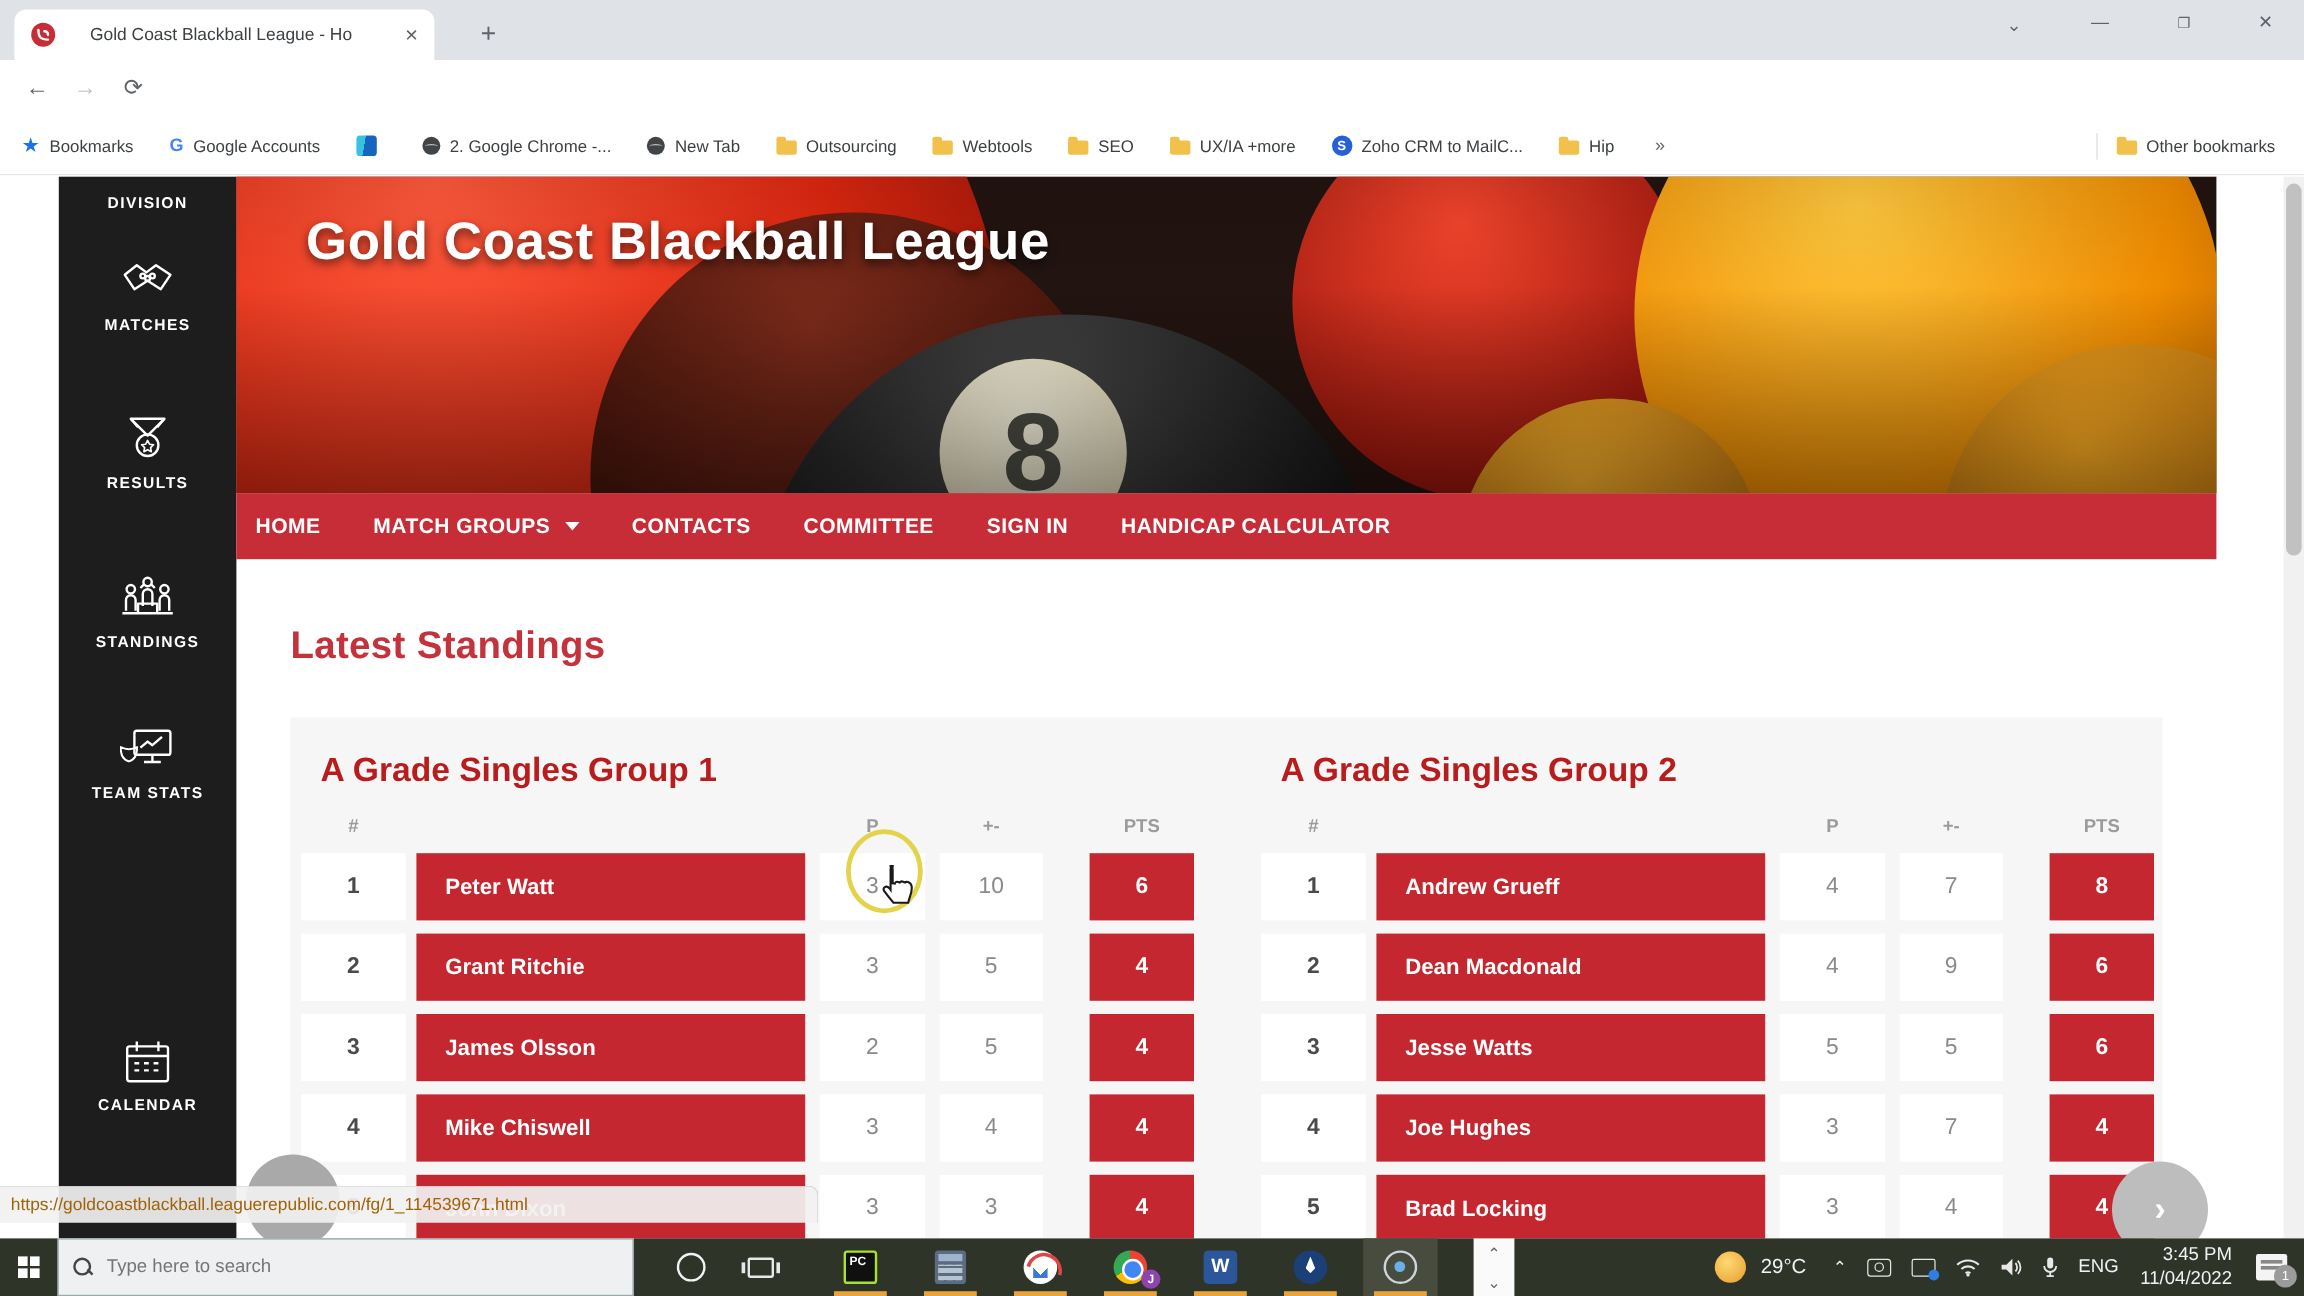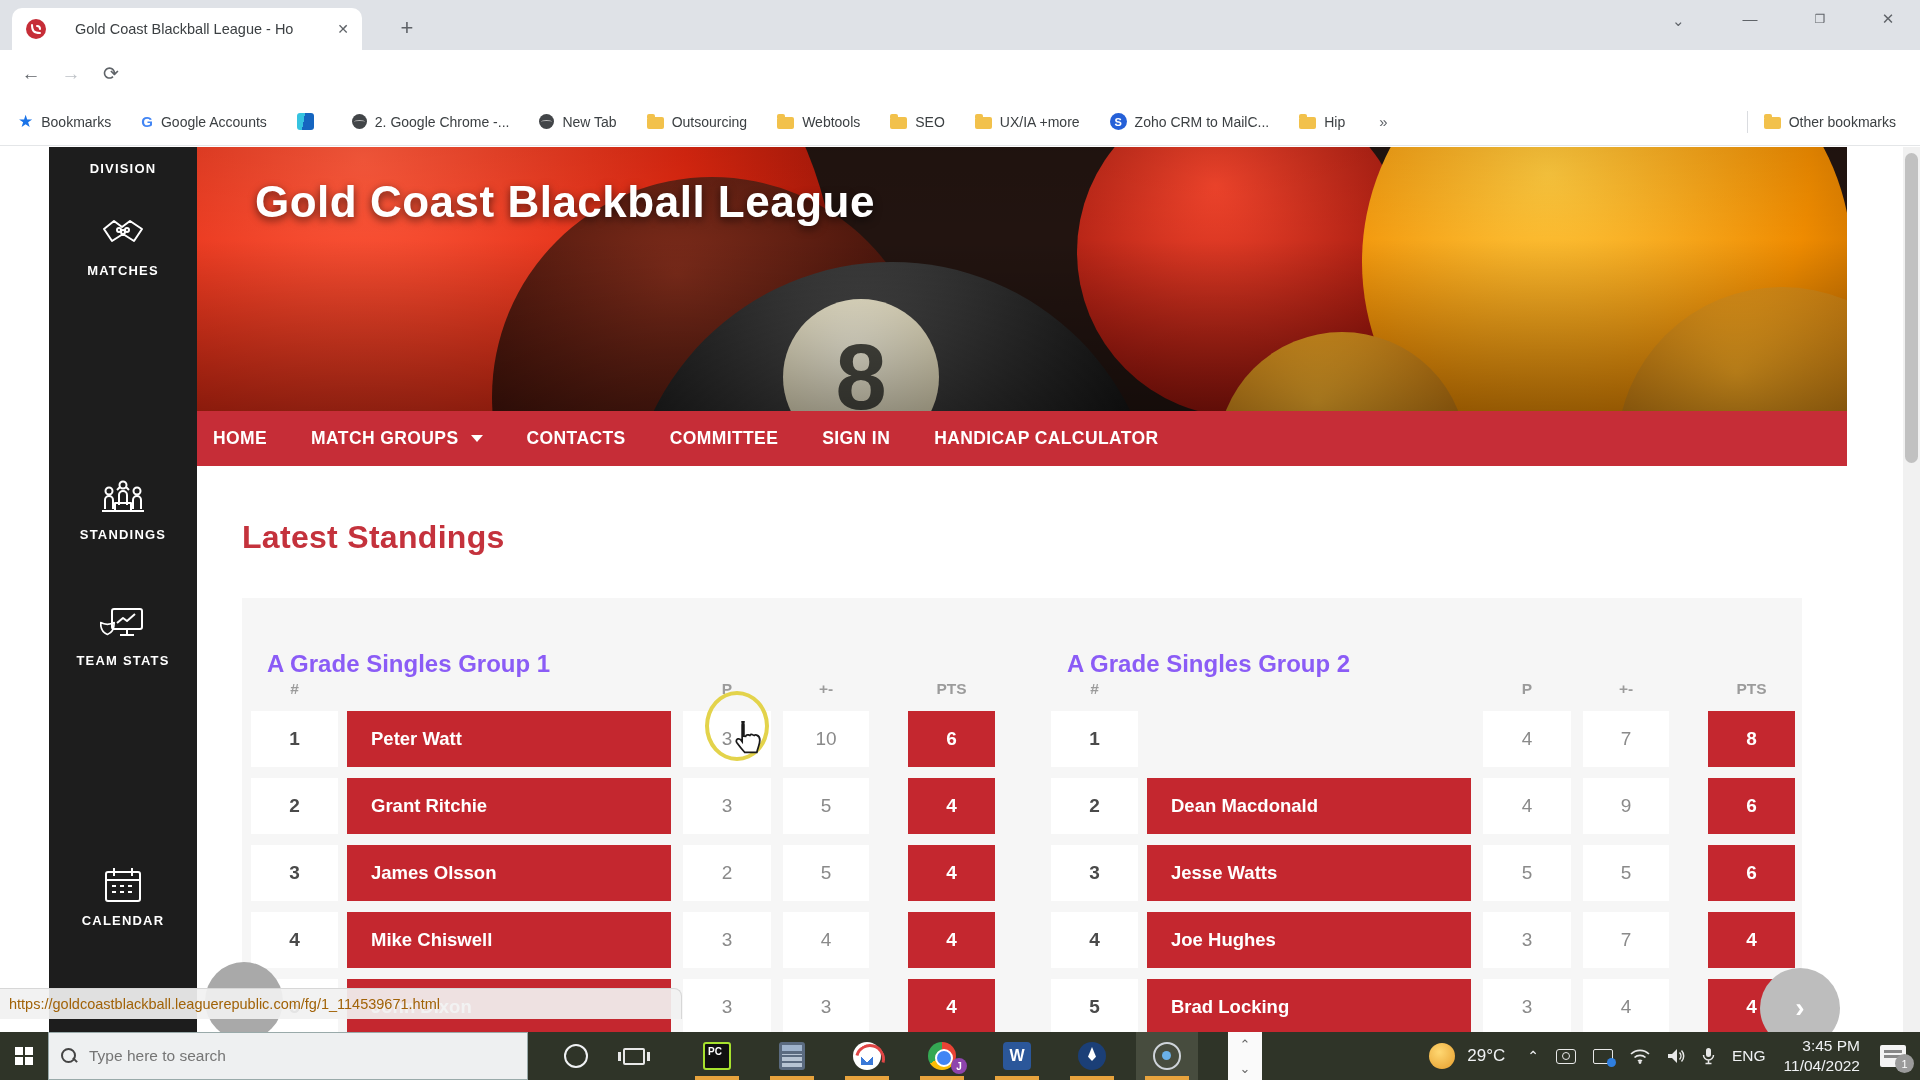--- a/index.html
+++ b/index.html
@@ -87,21 +87,21 @@
 
   .mainnav { position:absolute; left:197px; top:264px; width:1650px; height:55px; background:#c62d37; display:flex; align-items:center; padding-left:16px; }
   .navitem { color:#fff; font-weight:bold; font-size:17.5px; letter-spacing:.4px; margin-right:44px; display:flex; align-items:center; }
   .caret { width:0; height:0; border-left:6px solid transparent; border-right:6px solid transparent; border-top:7px solid #fff; margin-left:12px; }
 
   .page-heading { position:absolute; left:242px; top:372px; font-size:32px; font-weight:bold; color:#c4323c; letter-spacing:.3px; }
 
   .card { position:absolute; left:242px; top:451px; width:1560px; height:434px; background:#f6f6f6; }
   .gtable { position:absolute; top:0; width:752px; height:434px; }
   .gt1 { left:9px; } .gt2 { left:809px; }
-  .gtitle { position:absolute; left:16px; top:28px; font-size:24px; font-weight:bold; color:#8b5cf6;margin-top:24px; }
+  .gtitle { position:absolute; left:16px; top:28px; font-size:28px; font-weight:bold; color:#b91c1c; }
   .ghead { position:absolute; top:82px; left:0; width:100%; height:22px; font-size:15.5px; font-weight:bold; color:#9b9b9b; }
   .gh { position:absolute; text-align:center; }
   .gh-num { left:0; width:87px; } .gh-p { left:432px; width:88px; } .gh-pm { left:532px; width:86px; } .gh-pts { left:657px; width:87px; }
   .grow { position:absolute; left:0; width:100%; height:56px; }
   .cell { position:absolute; top:0; height:56px; display:flex; align-items:center; justify-content:center; font-size:19px; }
   .c-num { left:0; width:87px; background:#fff; color:#4a4a4a; font-weight:bold; }
   .c-name { left:96px; width:324px; background:#c4272f; color:#fff; font-weight:bold; justify-content:flex-start; padding-left:24px; font-size:18.5px; }
   .c-p { left:432px; width:88px; background:#fff; color:#8a8a8a; }
   .c-pm { left:532px; width:86px; background:#fff; color:#8a8a8a; }
   .c-pts { left:657px; width:87px; background:#c4272f; color:#fff; font-weight:bold; }
@@ -289,20 +289,31 @@
             <g fill="none" stroke="#fff" stroke-width="2" stroke-linejoin="round">
               <path d="M4 14 L14 6 L22 12 L30 6 L42 14 L34 26 L23 19 L12 26 Z"></path>
               <circle cx="19" cy="15" r="2"></circle>
               <circle cx="23" cy="17" r="2"></circle>
               <circle cx="27" cy="15" r="2"></circle>
             </g>
           </svg>
         <div class="sb-label">MATCHES</div>
       </div>
 
+      <div class="sb-item" style="top:196px;">
+        <svg width="44" height="44" viewBox="0 0 44 44">
+            <g fill="none" stroke="#fff" stroke-width="2" stroke-linejoin="round">
+              <path d="M8 6 L36 6 L22 20 Z"></path>
+              <path d="M8 6 L14 13 M36 6 L30 13"></path>
+              <circle cx="22" cy="28" r="9"></circle>
+              <path d="M22 24 l1.6 3.2 3.4 .4 -2.5 2.4 .6 3.4 -3.1-1.7 -3.1 1.7 .6-3.4 -2.5-2.4 3.4-.4 Z" stroke-width="1.4"></path>
+            </g>
+          </svg>
+        <div class="sb-label">RESULTS</div>
+      </div>
 
       <div class="sb-item" style="top:330px;">
         <svg width="48" height="42" viewBox="0 0 48 42">
             <g fill="none" stroke="#fff" stroke-width="2" stroke-linejoin="round">
               <circle cx="10" cy="14" r="3.5"></circle>
               <path d="M6 32 v-9 a4 4 0 0 1 8 0 v9"></path>
               <circle cx="24" cy="8" r="3.5"></circle>
               <path d="M20 28 v-10 a4 4 0 0 1 8 0 v10 M18 13 l3 -3 M30 13 l-3 -3"></path>
               <circle cx="38" cy="14" r="3.5"></circle>
               <path d="M34 32 v-9 a4 4 0 0 1 8 0 v9"></path>
@@ -414,20 +425,21 @@
       <div class="gtable gt2">
         <div class="gtitle">A Grade Singles Group 2</div>
         <div class="ghead">
           <span class="gh gh-num">#</span>
           <span class="gh gh-p">P</span>
           <span class="gh gh-pm">+-</span>
           <span class="gh gh-pts">PTS</span>
         </div>
         <div class="grow" style="top:113px;">
           <span class="cell c-num">1</span>
+          <span class="cell c-name">Andrew Grueff</span>
           <span class="cell c-p">4</span>
           <span class="cell c-pm">7</span>
           <span class="cell c-pts">8</span>
         </div>
         <div class="grow" style="top:180px;">
           <span class="cell c-num">2</span>
           <span class="cell c-name">Dean Macdonald</span>
           <span class="cell c-p">4</span>
           <span class="cell c-pm">9</span>
           <span class="cell c-pts">6</span>

